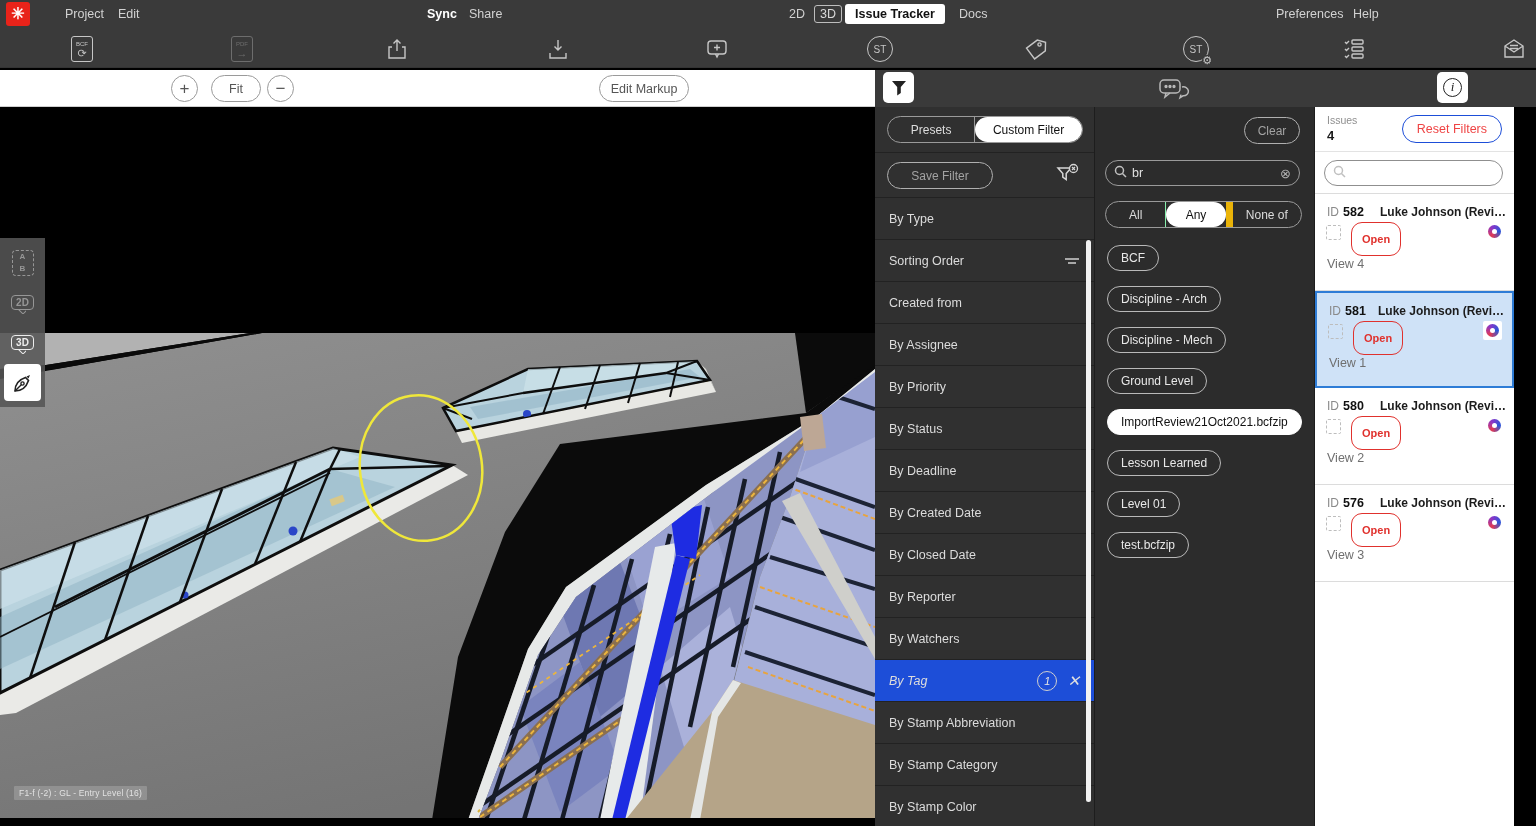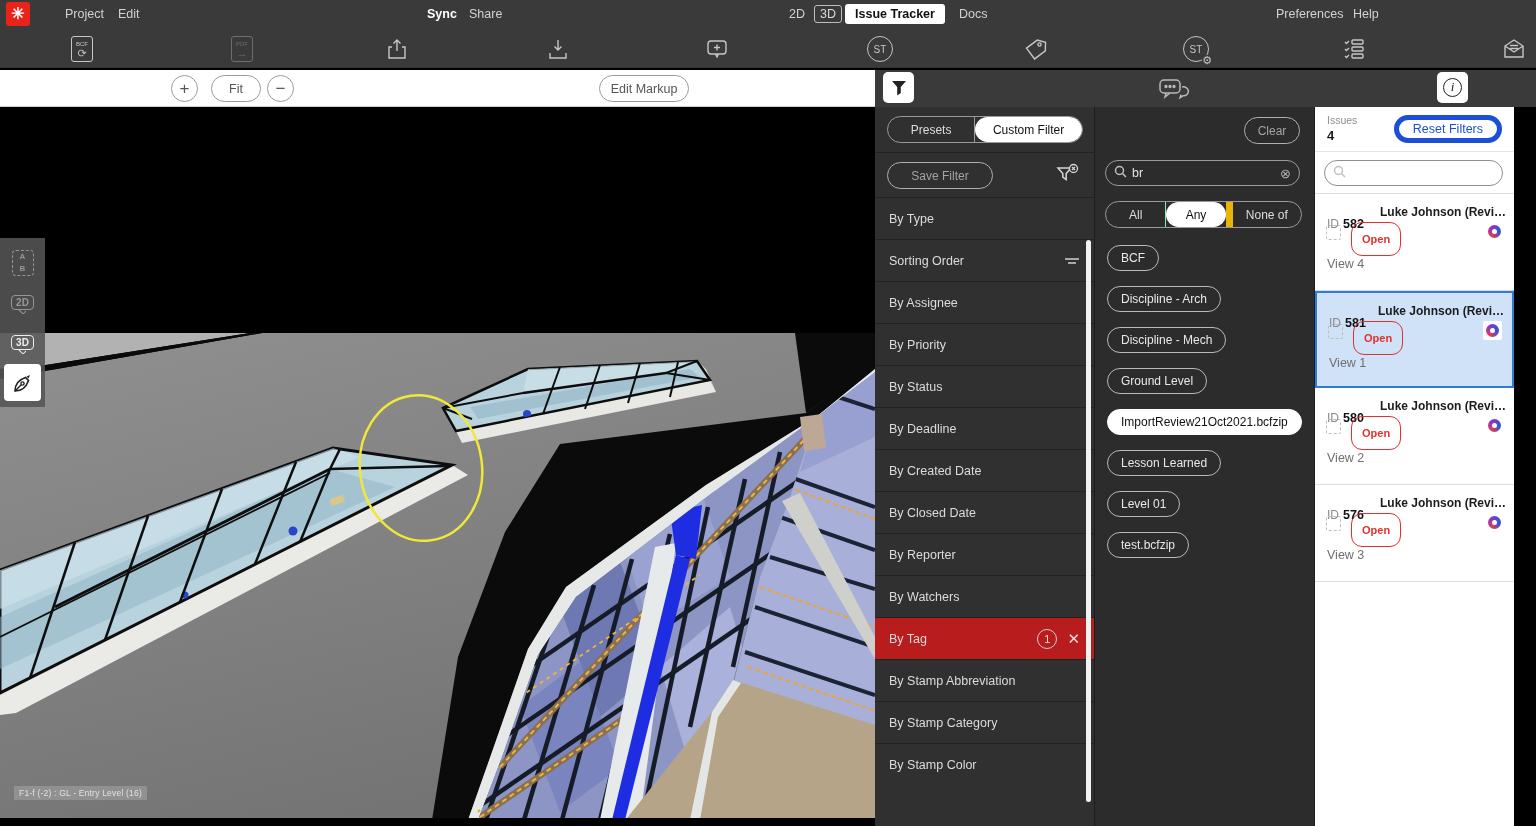--- a/index.html
+++ b/index.html
@@ -49,48 +49,48 @@
   .dark-panel { position:absolute; top:107px; height:719px; background:#303030; color:#dadada; }
   #filter-panel { left:875px; width:220px; border-right:1px solid #1d1d1d; }
   #tags-panel { left:1095px; width:220px; background:#2c2c2c; border-right:1px solid #1d1d1d; }
   .pill-btn { border:1px solid #b0b0b0; border-radius:14px; color:#a3a3a3; font-size:12px; display:flex; align-items:center; justify-content:center; background:transparent; cursor:pointer; }
 
   .seg { position:absolute; border:1px solid #9a9a9a; border-radius:14px; height:27px; display:flex; overflow:hidden; font-size:12px; }
   .seg > div { display:flex; align-items:center; justify-content:center; color:#dcdcdc; cursor:pointer; }
   .seg > div.on { background:#fff; color:#111; border-radius:14px; font-weight:normal; }
 
   .f-row { position:relative; height:42px; border-top:1px solid #222; display:flex; align-items:center; padding:0 14px; font-size:12.5px; color:#dcdcdc; cursor:pointer; }
-  .f-row.active { background:#b91c1c; }
+  .f-row.active { background:#1d4ed8;font-style:italic; }
   .f-row .spacer { flex:1; }
   .badge-circle { width:20px; height:20px; border:1.2px solid #cfcfcf; border-radius:50%; font-size:11px; color:#e6e6e6; text-align:center; line-height:18px; margin-right:10px; }
   .x-ic { font-size:15px; color:#e0e0e0; }
 
   .search-box { position:absolute; height:26px; border:1px solid #9a9a9a; border-radius:13px; display:flex; align-items:center; padding:0 8px; gap:5px; }
   .search-box input { border:none; outline:none; background:transparent; color:#e0e0e0; font-size:12.5px; width:100%; font-family:"Liberation Sans",sans-serif; }
   .mag svg { stroke:#c0c0c0; fill:none; stroke-width:1.5; }
   .clear-x { color:#b5b5b5; font-size:13px; }
 
   .tag-pill { position:relative; height:26px; border:1px solid #b9b9b9; border-radius:13px; color:#e8e8e8; font-size:12px; display:inline-flex; align-items:center; padding:0 13px; margin:0 0 15px 12px; cursor:pointer; white-space:nowrap; }
   .tag-pill.on { background:#fff; color:#111; border-color:#fff; }
   #tag-list { position:absolute; top:138px; left:0; right:0; display:flex; flex-direction:column; align-items:flex-start; }
 
   #filter-scrollbar { position:absolute; right:3px; top:133px; width:5px; height:562px; background:#f2f2f2; border-radius:3px; }
 
   
   #issues-panel { position:absolute; left:1315px; top:107px; width:199px; height:719px; background:#fff; color:#222; }
   #issues-panel .hdr { position:relative; height:45px; border-bottom:1px solid #e3e3e3; }
   .issues-label { position:absolute; left:12px; top:7px; font-size:10.5px; color:#8f8f8f; }
   .issues-count { position:absolute; left:12px; top:21px; font-size:13px; font-weight:bold; color:#1a1a1a; }
-  .reset-btn { position:absolute; right:12px; top:8px; height:28px; padding:0 14px; border:5px solid #1d4ed8; border-radius:14px; background:#fff; color:#1d4ed8; font-size:12.5px; display:flex; align-items:center; }
+  .reset-btn { position:absolute; right:12px; top:8px; height:28px; padding:0 14px; border:1px solid #1d4ed8; border-radius:14px; background:#fff; color:#ef4444; font-size:12.5px; display:flex; align-items:center; }
   .iss-search { position:absolute; left:9px; right:11px; top:53px; height:26px; border:1px solid #8f8f8f; border-radius:13px; display:flex; align-items:center; padding:0 8px; }
   .iss-search input { border:none; outline:none; width:100%; font-size:12px; font-family:"Liberation Sans",sans-serif; }
   #card-list { position:absolute; left:0; right:0; top:86px; border-top:1px solid #dcdcdc; }
   .issue-card { position:relative; height:97px; border-bottom:1px solid #dcdcdc; background:#fff; cursor:pointer; }
   .issue-card.selected { background:#cfe2f7; border:2px solid #2e7cd6; }
-  .ic-id { position:absolute; left:12px; top:23px; font-size:12px; color:#8a8a8a;text-align:center; }
+  .ic-id { position:absolute; left:12px; top:11px; font-size:12px; color:#8a8a8a;text-align:center; }
   .ic-id b { color:#111; font-size:12.5px; margin-left:4px; }
   .ic-name { position:absolute; right:8px; top:11px; font-size:12px; font-weight:bold; color:#1c1c1c; max-width:130px; white-space:nowrap; overflow:hidden; }
   .ic-check { position:absolute; left:11px; top:31px; width:15px; height:15px; border:1.4px dashed #bdbdbd; border-radius:2px; background:transparent; }
   .ic-status { position:absolute; left:36px; top:28px; height:19px; padding:16px 10px; border:1.4px solid #e0312d; border-radius:11px; color:#e0312d; font-size:11px; font-weight:bold; display:flex; align-items:center; }
   .ic-app { position:absolute; right:10px; top:28px; width:19px; height:19px; background:#fff; border-radius:2px; display:flex; align-items:center; justify-content:center; }
   .revit-dot { width:13px; height:13px; border-radius:50%; background:conic-gradient(from 210deg,#e23a52,#8a35c8,#2b57d8,#e23a52); position:relative; }
   .revit-dot:before { content:""; position:absolute; left:4px; top:3.5px; width:5px; height:5px; background:#fff; border-radius:50%; }
   .ic-view { position:absolute; left:12px; top:63px; font-size:12.5px; color:#6f6f6f; }
 </style>
 </head>
@@ -373,20 +373,23 @@
       <span>By Type</span>
     </div>
   <div class="f-row">
     <span>Sorting Order</span>
       <span class="spacer"></span>
     <svg width="16" height="10" viewBox="0 0 16 10">
         <path d="M1 3h14M4 7h8" stroke="#cfcfcf" stroke-width="1.5"></path>
       </svg>
   </div>
   <div class="f-row">
+      <span>Created from</span>
+    </div>
+  <div class="f-row">
       <span>By Assignee</span>
     </div>
   <div class="f-row">
       <span>By Priority</span>
     </div>
   <div class="f-row">
       <span>By Status</span>
     </div>
   <div class="f-row">
       <span>By Deadline</span>

